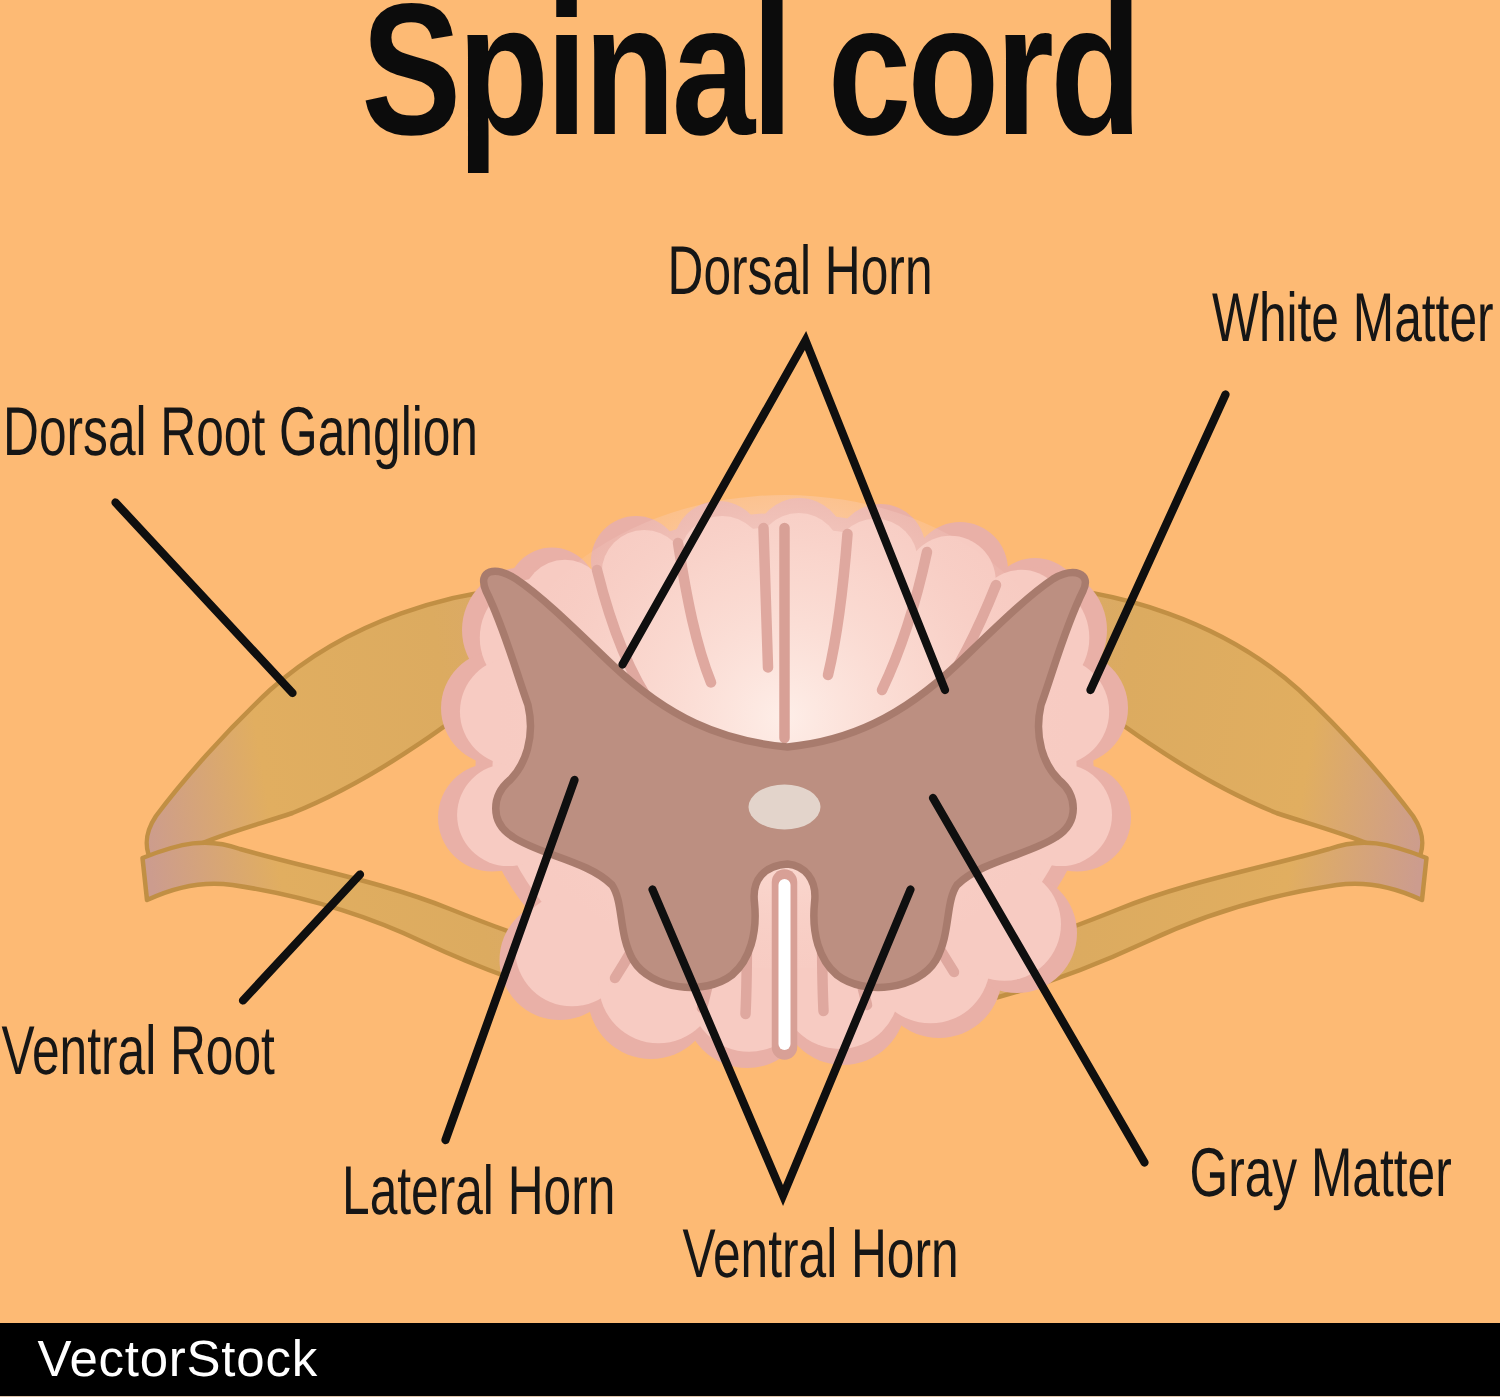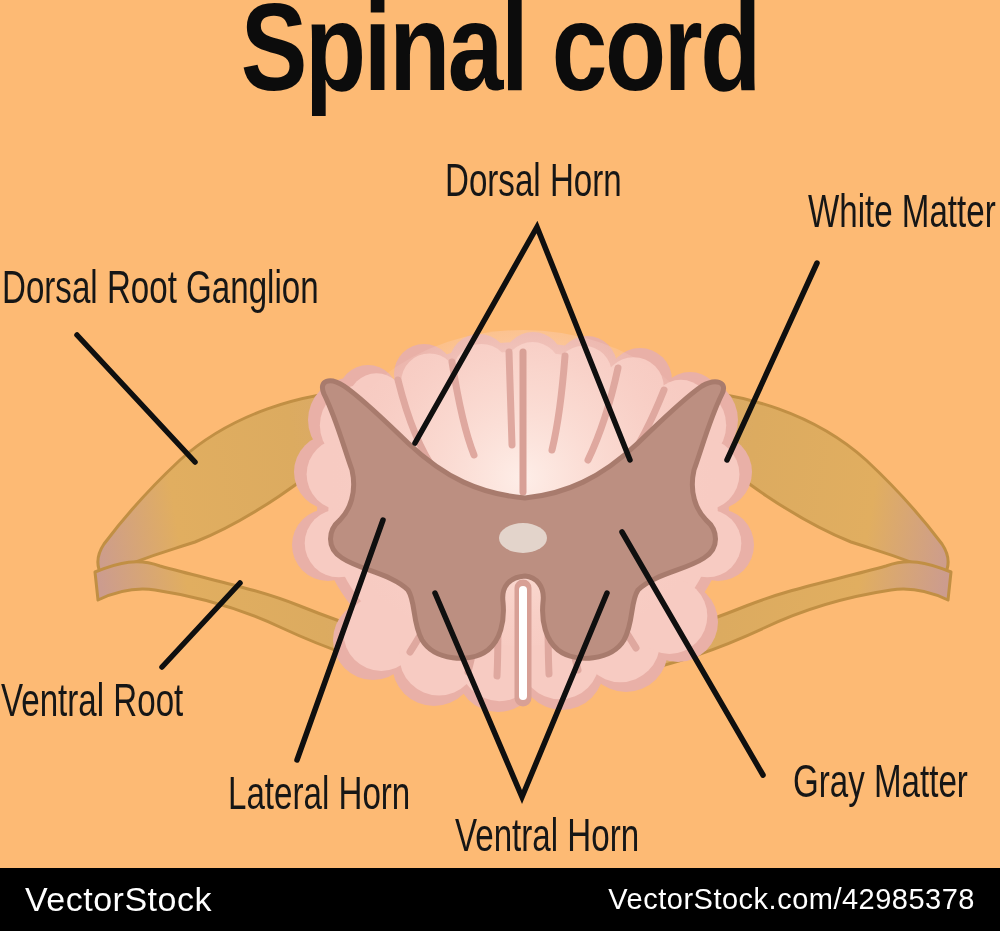--- a/index.html
+++ b/index.html
@@ -11,21 +11,21 @@
   .anat-svg{position:absolute;left:0;top:0;}
   .lbl{position:absolute;font-size:46px;font-weight:normal;color:#161616;line-height:1;
        white-space:nowrap;transform:scaleX(0.72);transform-origin:left top;letter-spacing:0;}
   .lbl-dorsal-horn{left:445px;top:157px;}
   .lbl-white-matter{left:808px;top:188px;}
   .lbl-drg{left:2px;top:264px;}
   .lbl-ventral-root{left:1px;top:677px;}
   .lbl-lateral-horn{left:228px;top:770px;}
   .lbl-ventral-horn{left:455px;top:812px;}
   .lbl-gray-matter{left:793px;top:758px;}
-  .bar{position:absolute;left:0;bottom:0;width:1000px;height:63px;background:#000000;
+  .bar{position:absolute;left:0;bottom:0;width:1000px;height:49px;background:#000000;
        display:flex;align-items:center;justify-content:space-between;
        padding:0 25px;box-sizing:border-box;}
   .brand{color:#ffffff;font-size:34px;letter-spacing:0.5px;}
   .credit{color:#ffffff;font-size:29px;letter-spacing:0.5px;}
 </style>
 </head>
 <body>
 
 <div class="page">
 
@@ -164,16 +164,15 @@
   <div class="lbl lbl-dorsal-horn">Dorsal Horn</div>
   <div class="lbl lbl-white-matter">White Matter</div>
   <div class="lbl lbl-drg">Dorsal Root Ganglion</div>
   <div class="lbl lbl-ventral-root">Ventral Root</div>
   <div class="lbl lbl-lateral-horn">Lateral Horn</div>
   <div class="lbl lbl-ventral-horn">Ventral Horn</div>
   <div class="lbl lbl-gray-matter">Gray Matter</div>
 
   <div class="bar">
     <span class="brand">VectorStock</span>
-    <span class="credit">VectorStock.com/42985378</span>
   </div>
 
 </div>
 
 </body></html>

